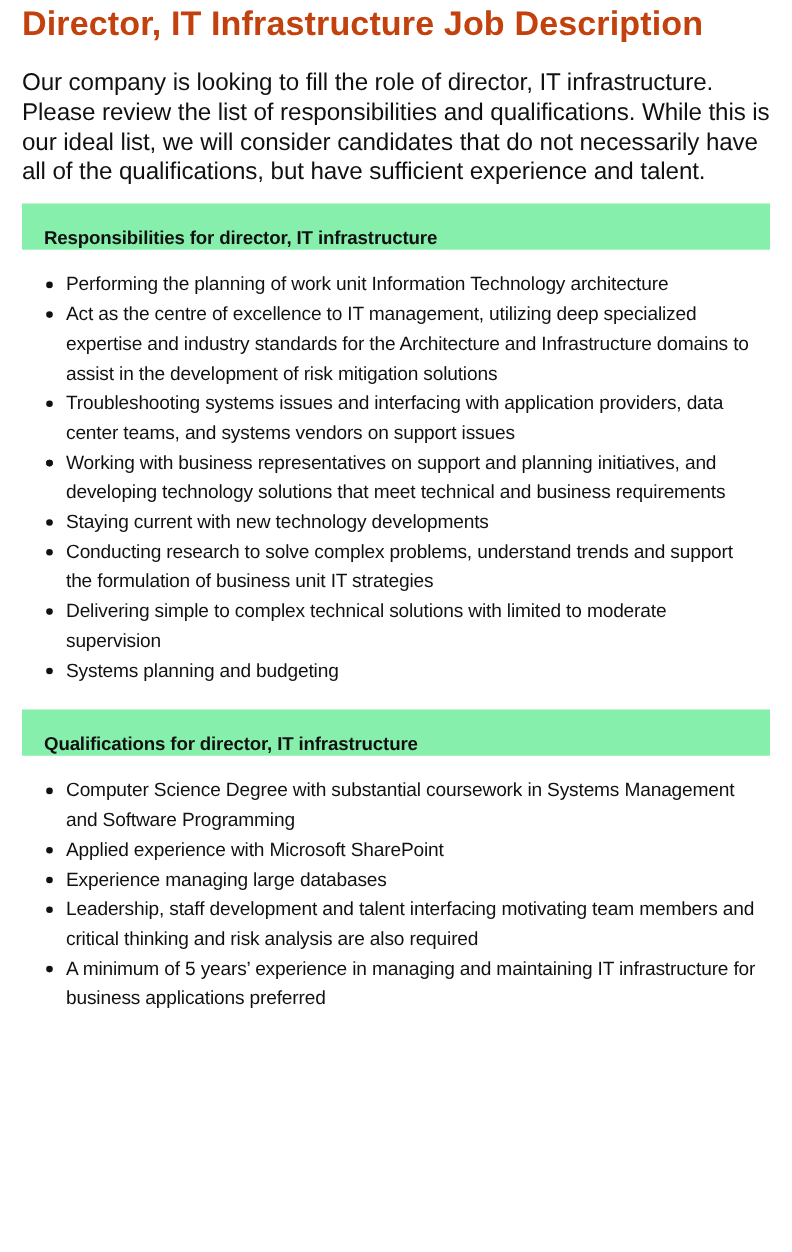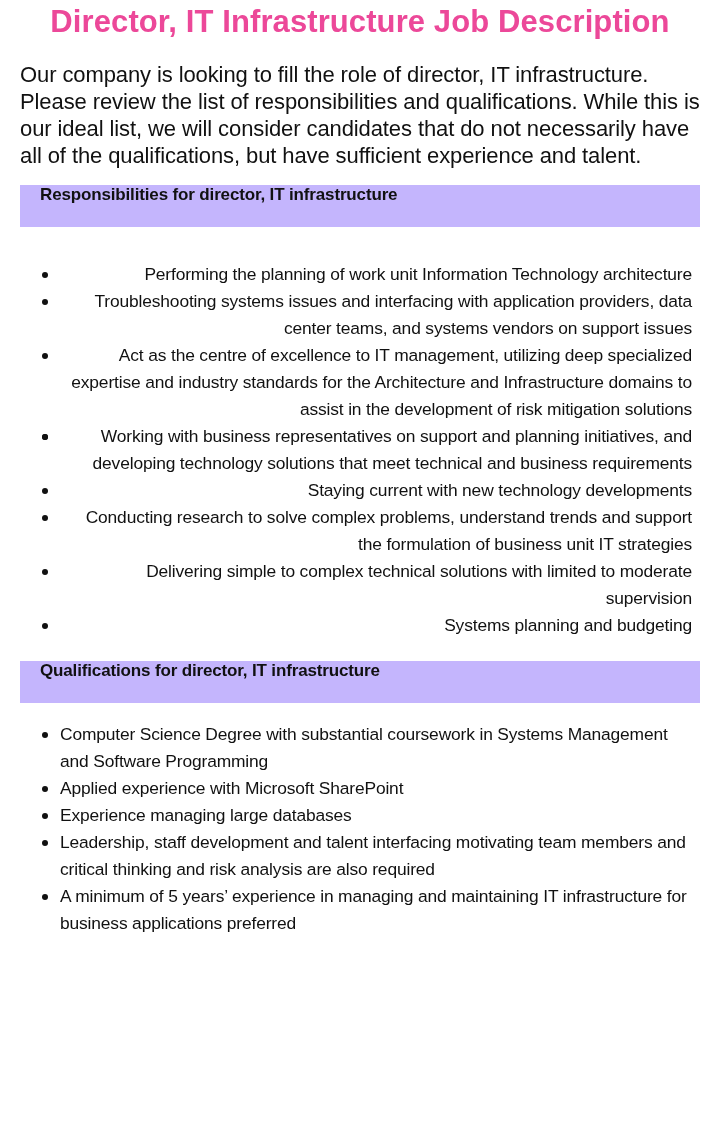--- a/index.html
+++ b/index.html
@@ -9,41 +9,40 @@
       overflow: hidden;
       font-family: "Liberation Sans", "DejaVu Sans", sans-serif;
       color: #111111;
     }
     .page { padding: 0 20px 0 20px; }
     h1.title {
       margin: 0;
       padding-top: 2px;
       height: 44px;
       line-height: 40px;
-      text-align: center;
       font-size: 31px;
       font-weight: bold;
       letter-spacing: 0.1px;
-      color: #ec4899;
+      color: #c2410c;
       white-space: nowrap;
     }
     p.intro {
       margin: 15px 0 0 0;
       font-size: 22px;
       line-height: 27px;
       letter-spacing: -0.1px;
     }
     .section-header {
       margin-top: 16px;
-      background: #c4b5fd;
+      background: #86efac;
       height: 42px;
       box-sizing: border-box;
       padding-left: 20px;
       display: flex;
-      align-items: flex-start;
+      align-items: flex-end;
     }
     .section-header h2 {
       margin: 0;
       font-size: 17px;
       font-weight: bold;
       letter-spacing: -0.15px;
       color: #111111;
     }
     ul.items {
       margin: 18px 0 0 0;
@@ -59,38 +58,38 @@
     }
     ul.items li .bullet {
       position: absolute;
       left: -18px;
       top: 11px;
       width: 6px;
       height: 6px;
       border-radius: 50%;
       background: #111111;
     }
-    .section.resp ul.items { margin-top: 34px; text-align: right; }
+    .section.resp ul.items { margin-top: 18px; }
     .section.qual { margin-top: 22px; }
   </style>
 </head>
 <body>
 
 <div class="page">
   <h1 class="title">Director, IT Infrastructure Job Description</h1>
   <p class="intro">Our company is looking to fill the role of director, IT infrastructure. Please review the list of responsibilities and qualifications. While this is our ideal list, we will consider candidates that do not necessarily have all of the qualifications, but have sufficient experience and talent.</p>
 
   <div class="section resp">
     <div class="section-header">
       <h2>Responsibilities for director, IT infrastructure</h2>
     </div>
     <ul class="items">
       <li><span class="bullet"></span><span>Performing the planning of work unit Information Technology architecture</span></li>
+      <li><span class="bullet"></span><span>Act as the centre of excellence to IT management, utilizing deep specialized expertise and industry standards for the Architecture and Infrastructure domains to assist in the development of risk mitigation solutions</span></li>
       <li><span class="bullet"></span><span>Troubleshooting systems issues and interfacing with application providers, data center teams, and systems vendors on support issues</span></li>
-      <li><span class="bullet"></span><span>Act as the centre of excellence to IT management, utilizing deep specialized expertise and industry standards for the Architecture and Infrastructure domains to assist in the development of risk mitigation solutions</span></li>
       <li><span class="bullet"></span></li>
       <li><span class="bullet"></span><span>Working with business representatives on support and planning initiatives, and developing technology solutions that meet technical and business requirements</span></li>
       <li><span class="bullet"></span><span>Staying current with new technology developments</span></li>
       <li><span class="bullet"></span><span>Conducting research to solve complex problems, understand trends and support the formulation of business unit IT strategies</span></li>
       <li><span class="bullet"></span><span>Delivering simple to complex technical solutions with limited to moderate supervision</span></li>
       <li><span class="bullet"></span><span>Systems planning and budgeting</span></li>
     </ul>
   </div>
 
   <div class="section qual">

